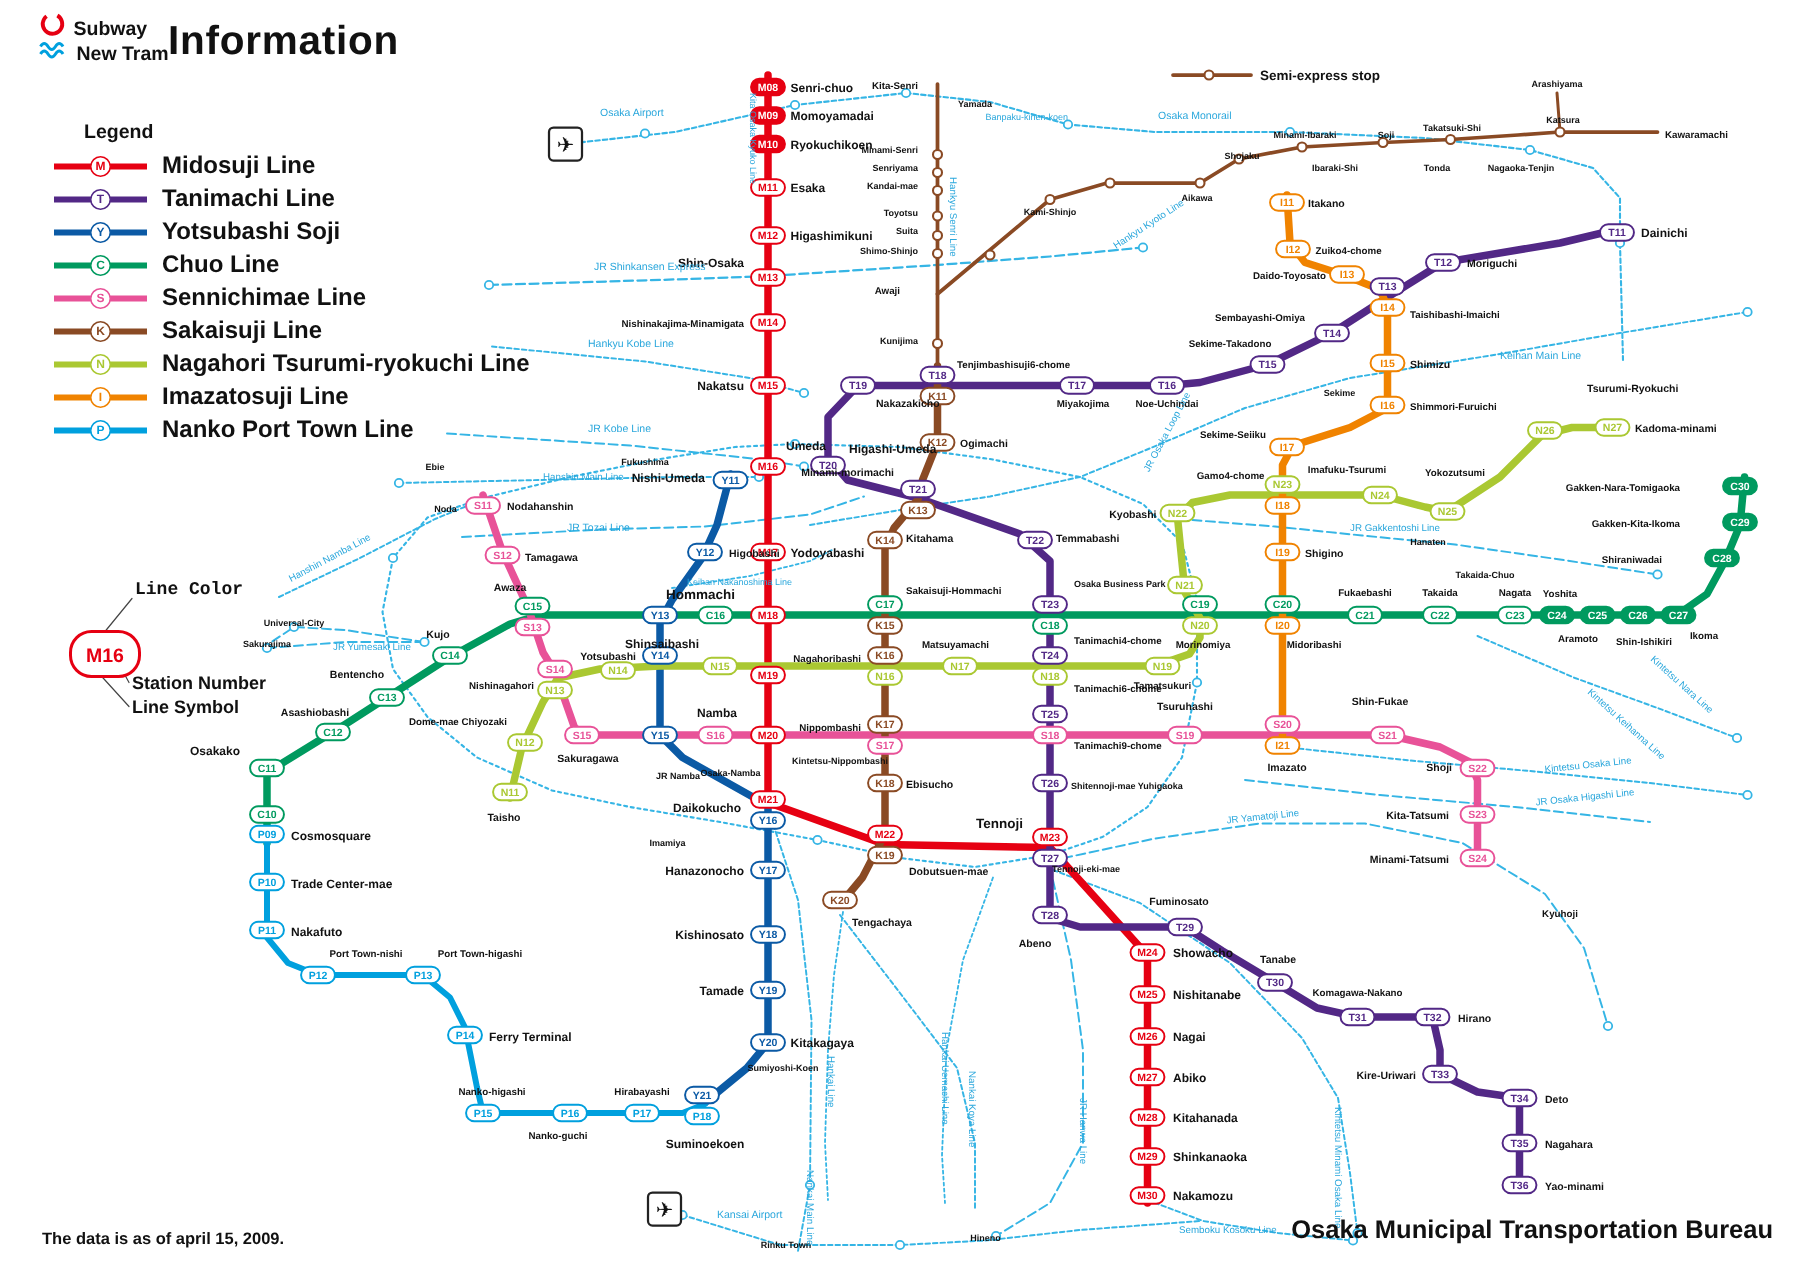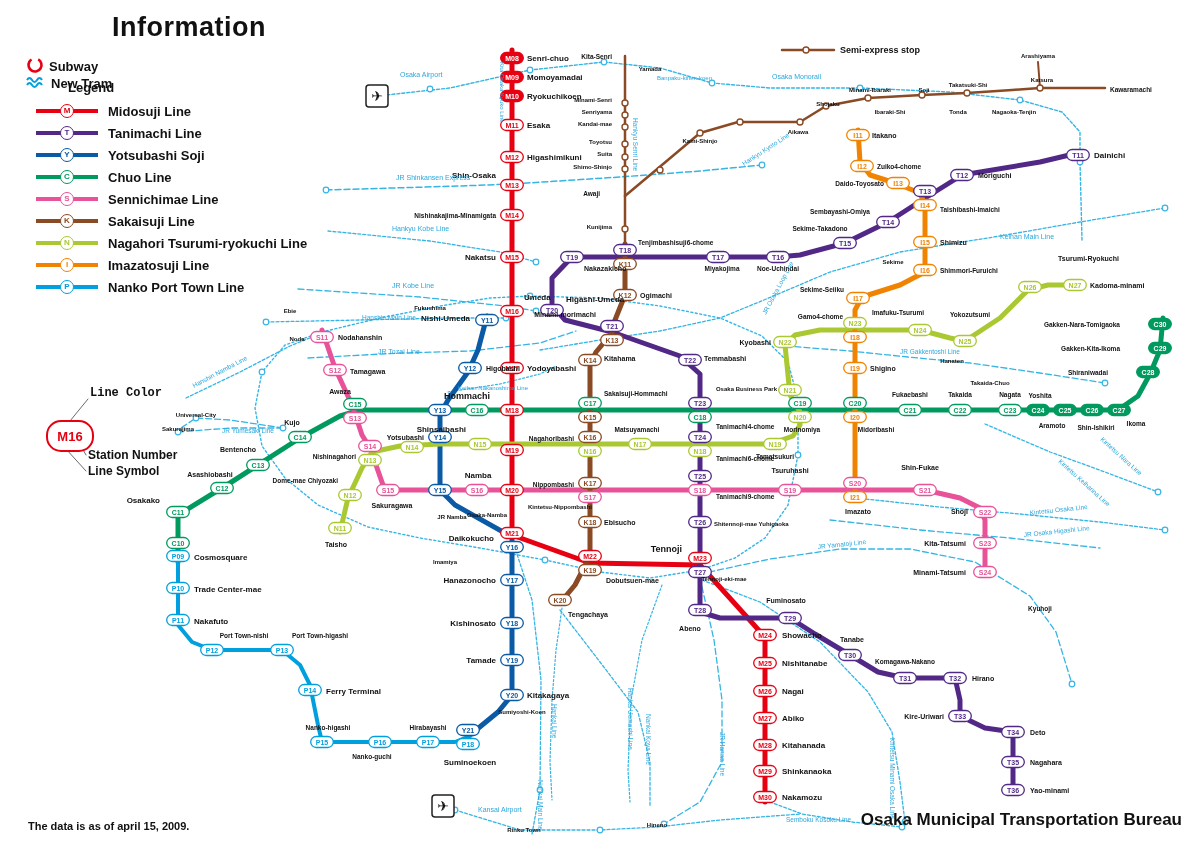--- a/index.html
+++ b/index.html
@@ -1,32 +1,32 @@
 <!DOCTYPE html>
 <html><head>
 <meta charset="utf-8">
 <style>
   html,body{margin:0;padding:0;}
   body{width:1204px;height:849px;position:relative;background:#fff;overflow:hidden;
        font-family:"Liberation Sans",sans-serif;color:#111;}
   #map-svg{position:absolute;left:0;top:0;}
   #map-svg text{font-family:"Liberation Sans",sans-serif;}
-  #logo{position:absolute;left:26px;top:10px;margin-top:48px;}
+  #logo{position:absolute;left:26px;top:10px;}
   .logo-row{display:flex;align-items:center;gap:5px;height:17px;}
   .logo-text{font-size:13px;font-weight:bold;}
   #title{position:absolute;left:112px;top:12px;font-size:27px;font-weight:800;letter-spacing:.5px;}
-  #legend-title{position:absolute;left:32px;top:80px;font-size:13px;font-weight:bold;padding-left:36px;}
+  #legend-title{position:absolute;left:20px;top:80px;font-size:13px;font-weight:bold;padding-left:36px;}
   #legend-items{position:absolute;left:36px;top:100px;}
   .lg-row{display:flex;align-items:center;height:22px;}
   .lg-sample{position:relative;width:62px;height:16px;margin-right:10px;flex:0 0 62px;}
   .lg-bar{position:absolute;top:6px;height:4px;}
   .lg-circ{position:absolute;top:1px;width:12px;height:12px;border-radius:50%;background:#fff;
            border:1.6px solid #000;font-size:8px;font-weight:bold;text-align:center;line-height:12px;}
   .lg-dash{position:absolute;top:7px;left:0;width:62px;border-top:2px dashed #35b5e5;}
-  .lg-label{font-size:13px;font-weight:bold;}
+  .lg-label{font-size:16px;font-weight:bold;}
   #linecolor-label{position:absolute;left:90px;top:386px;font-size:12px;font-weight:bold;font-family:Liberation Mono, monospace;}
   #sample-oval{position:absolute;left:46px;top:420px;width:44px;height:28px;border:2.5px solid #e60012;
                border-radius:15px;color:#e60012;font-weight:bold;font-size:13px;
                display:flex;align-items:center;justify-content:center;background:#fff;}
   #stationnum-label{position:absolute;left:88px;top:448px;font-size:12px;font-weight:bold;}
   #linesym-label{position:absolute;left:88px;top:464px;font-size:12px;font-weight:bold;}
   #date-note{position:absolute;left:28px;top:820px;font-size:11px;font-weight:bold;}
   #bureau{position:absolute;right:22px;top:810px;font-size:17px;font-weight:bold;}
 </style>
 </head>

